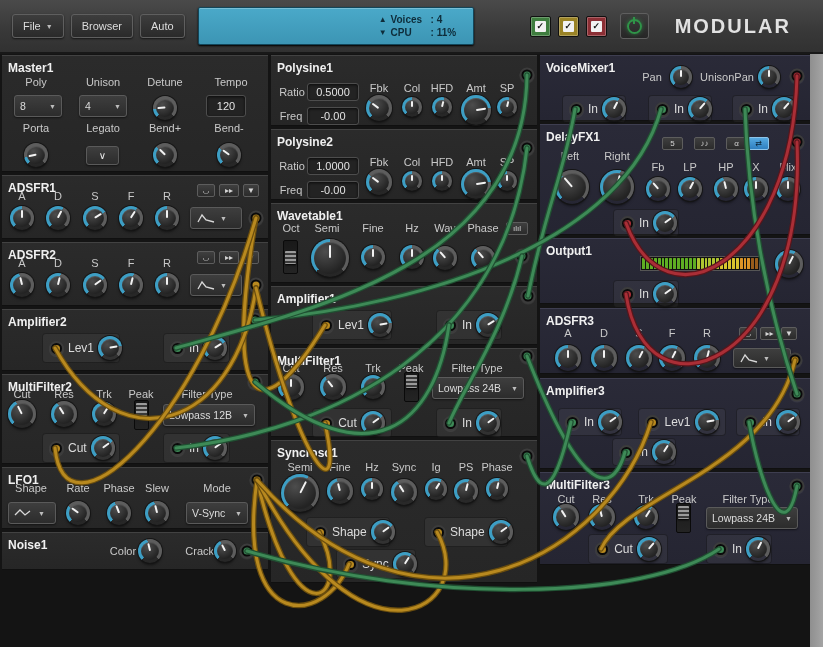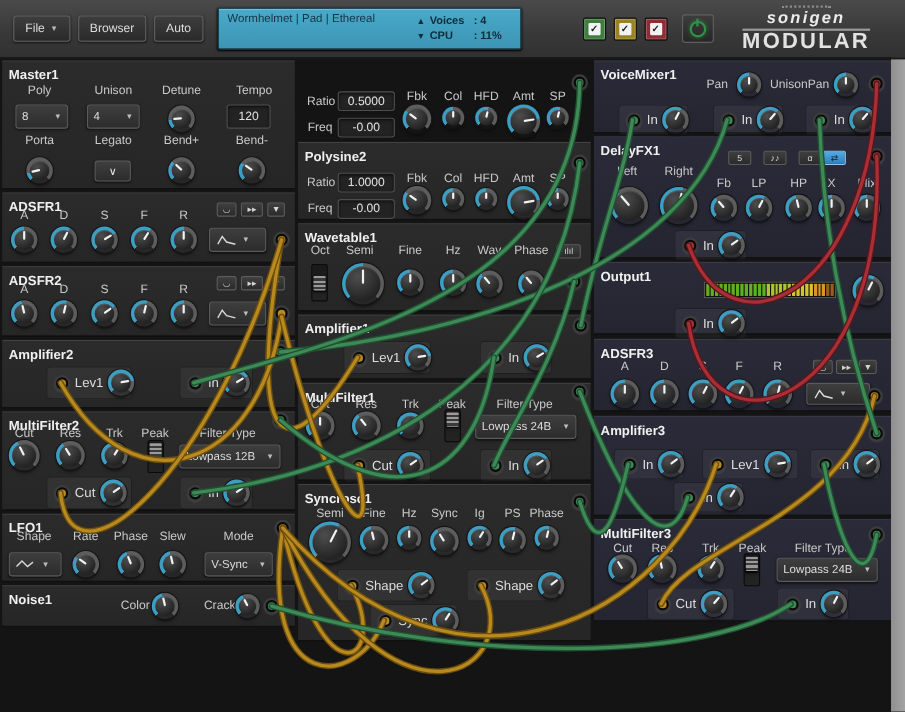--- a/index.html
+++ b/index.html
@@ -364,20 +364,23 @@
     </div>
     <div class="lab" style="left: 204px; top: 551px;">Crackle</div>
     <div class="knob" style="height: 22px; width: 22px; left: 225px; top: 551px; --a: 108deg;">
       <div class="face">
         <div class="ptr" style="transform: rotate(-27deg);"></div>
       </div>
     </div>
     <div class="port" style="left: 247px; top: 551px;">
       <div class="plug" style="background: rgb(62, 138, 87);"></div>
     </div>
+    <div class="module" style="left: 271px; top: 55px; width: 266px; height: 71px;">
+      <div class="mtitle">Polysine1</div>
+    </div>
     <div class="lab" style="left: 292px; top: 92px;">Ratio</div>
     <div class="vbox" style="left: 307px; top: 83px; width: 52px; height: 18px;">0.5000</div>
     <div class="lab" style="left: 291px; top: 116px;">Freq</div>
     <div class="vbox" style="left: 307px; top: 107px; width: 52px; height: 18px;">-0.00</div>
     <div class="lab" style="left: 379px; top: 88px;">Fbk</div>
     <div class="lab" style="left: 412px; top: 88px;">Col</div>
     <div class="lab" style="left: 442px; top: 88px;">HFD</div>
     <div class="lab" style="left: 476px; top: 88px;">Amt</div>
     <div class="lab" style="left: 507px; top: 88px;">SP</div>
     <div class="knob" style="height: 26px; width: 26px; left: 379px; top: 108px; --a: 81deg;">
@@ -978,21 +981,20 @@
     <span class="arr">▼</span>
   </div>
   <div class="tbtn">
     <span>Browser</span>
   </div>
   <div class="tbtn">
     <span>Auto</span>
   </div>
   <div id="display">
     <div class="dl">
-      <div class="subtitle">Wormhelmet | Pad | Ethereal</div>
     </div>
     <div class="dr">
       <div class="drrow">
         <span class="tri">▲</span>
         <span class="drlab">Voices</span>
         <span>: 4</span>
       </div>
       <div class="drrow">
         <span class="tri">▼</span>
         <span class="drlab">CPU</span>
@@ -1009,21 +1011,20 @@
         <div class="cbx">✓</div>
       </div>
       <div class="cb" style="background: rgb(140, 47, 53);">
         <div class="cbx">✓</div>
       </div>
     </div>
   <div id="pwrbtn">
     <span class="pwrg"></span>
   </div>
   <div id="logo">
-    <div class="logo1">sonigen</div>
     <div class="logo2">MODULAR</div>
   </div>
 </div>
 
 <svg id="cables" width="823" height="647">
     <path d="M256,218 C225,400 255,440 325,325" fill="none" stroke="#6b4e0e" stroke-width="5.5" stroke-linecap="round"></path>
     <path d="M256,218 C225,400 255,440 325,325" fill="none" stroke="#b8891f" stroke-width="3" stroke-linecap="round"></path>
     <path d="M256,288 C235,430 120,465 55,348" fill="none" stroke="#6b4e0e" stroke-width="5.5" stroke-linecap="round"></path>
     <path d="M256,288 C235,430 120,465 55,348" fill="none" stroke="#b8891f" stroke-width="3" stroke-linecap="round"></path>
     <path d="M256,218 C195,430 65,545 55,448" fill="none" stroke="#6b4e0e" stroke-width="5.5" stroke-linecap="round"></path>

